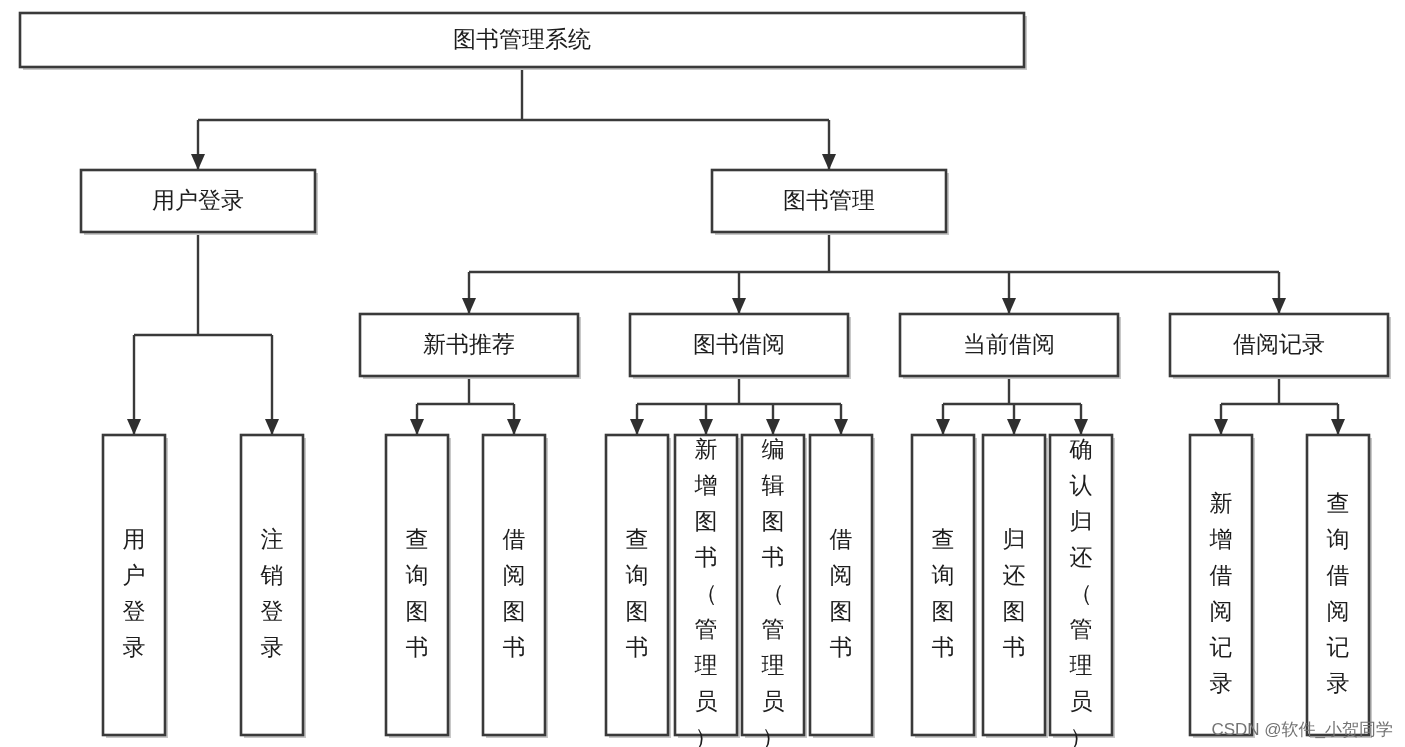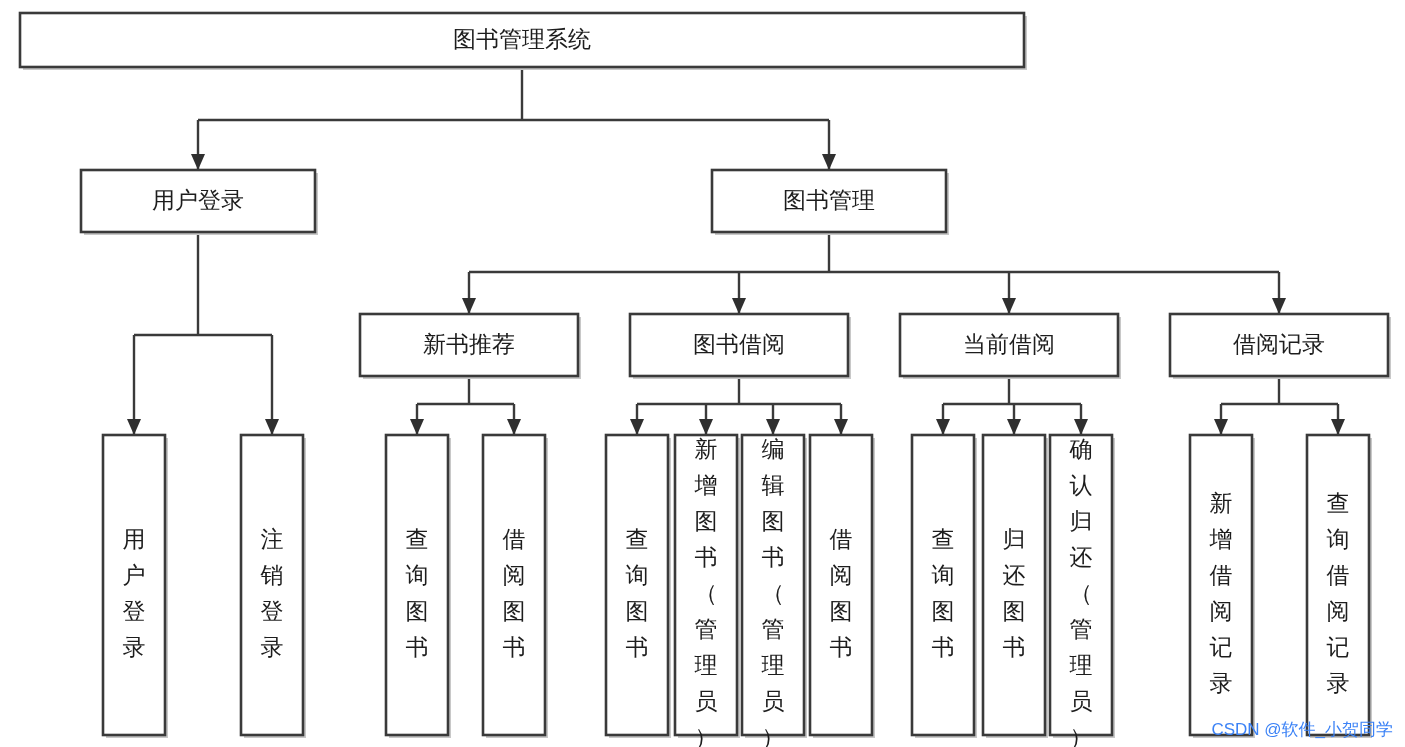--- a/index.html
+++ b/index.html
@@ -49,21 +49,21 @@
     fill: #1d1d1d;
     font-family: "Liberation Sans", "DejaVu Sans", sans-serif;
     font-size: 23px;
     text-anchor: middle;
     dominant-baseline: middle;
   }
   .watermark-text {
     position: absolute;
     right: 12px;
     bottom: 6px;
-    color: #3b82f6;
+    color: #737373;
     font-size: 17px;
     font-family: "Liberation Sans", "DejaVu Sans", sans-serif;
     white-space: nowrap;
     pointer-events: none;
   }
 </style>
 </head>
 <body>
 
 <div id="diagram-root">

